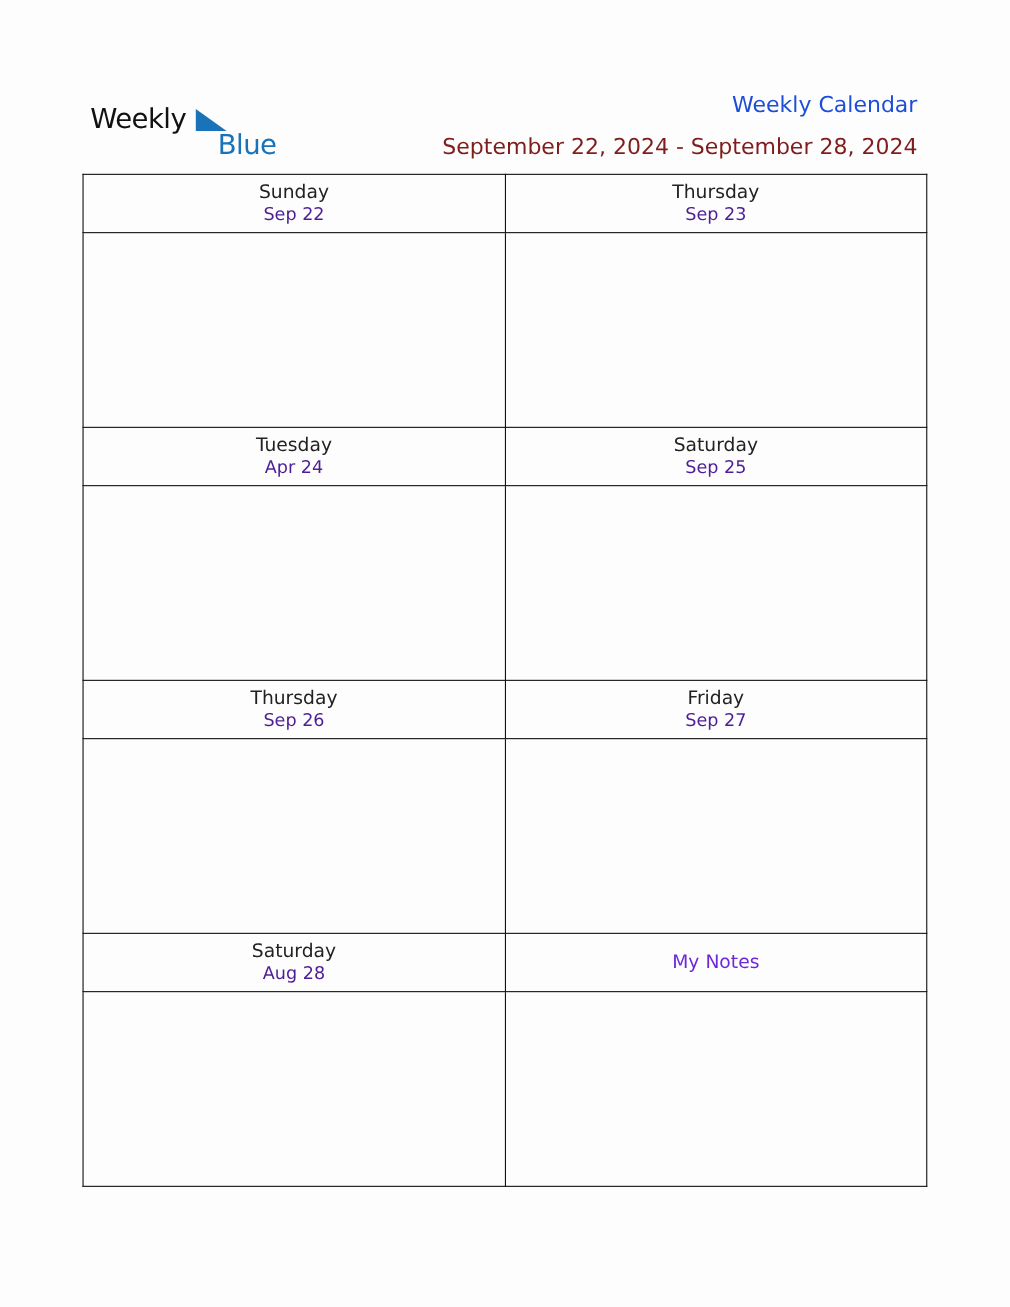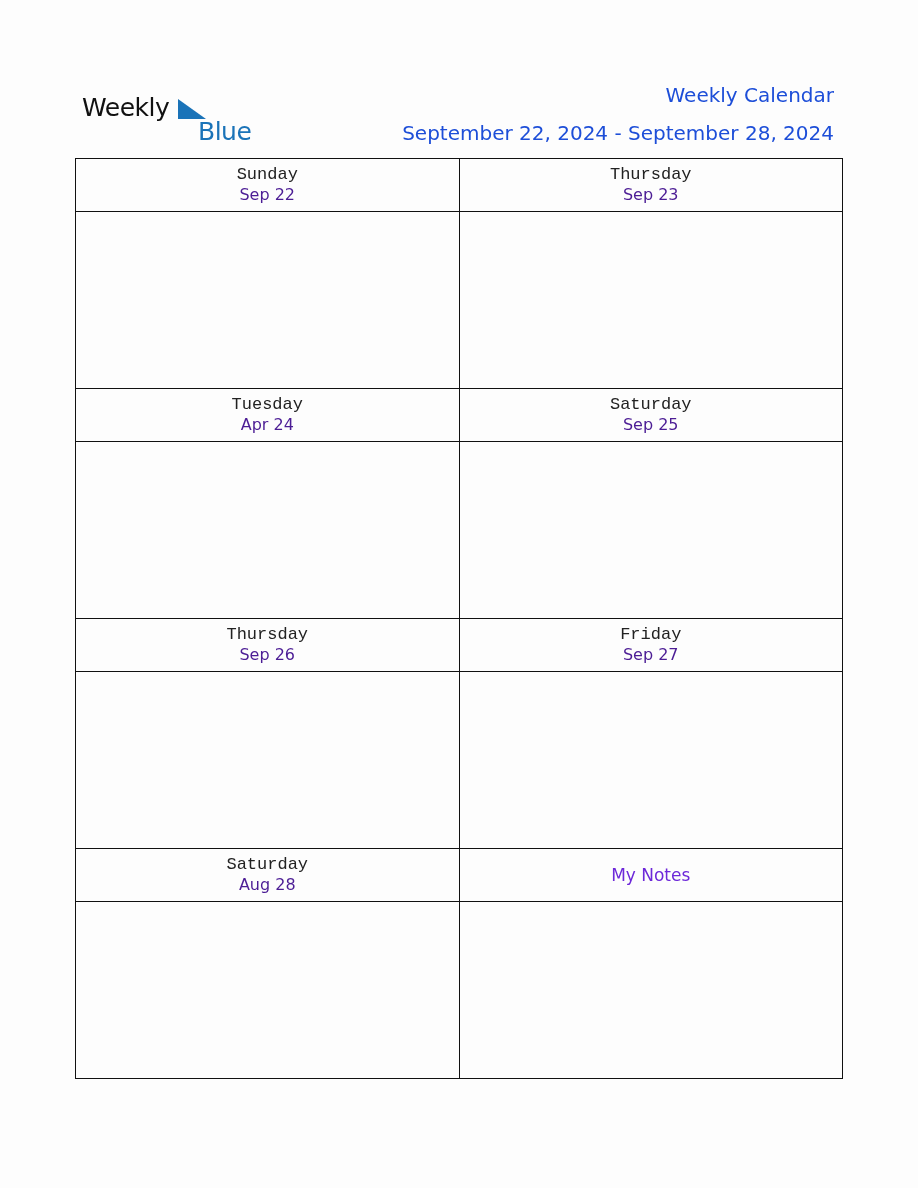--- a/index.html
+++ b/index.html
@@ -6,29 +6,29 @@
     body {
       width: 918px; height: 1188px; background: #fdfdfd; position: relative;
       font-family: "DejaVu Sans", sans-serif; color: #222;
     }
     .logo { position: absolute; left: 82px; top: 93px; width: 130px; height: 50px; }
     .logo .general { position: absolute; left: 0; top: 0; font-size: 25px; color: #111; letter-spacing: -0.5px; }
     .logo .blue { position: absolute; left: 72px; top: 24px; font-size: 25px; color: #1a73b8; letter-spacing: -0.5px; margin-left: 44px; }
     .logo .tri { position: absolute; left: 96px; top: 6px; width: 0; height: 0;
       border-left: 28px solid transparent; border-bottom: 20px solid #1a73b8; transform: scaleX(-1); }
     .title { position: absolute; right: 84px; top: 83px; font-size: 20px; color: #1d4ed8; }
-    .range { position: absolute; right: 84px; top: 121px; font-size: 20px; color: #1d4ed8; }
+    .range { position: absolute; right: 84px; top: 121px; font-size: 20px; color: #7f1d1d; }
     table.cal {
       position: absolute; left: 75px; top: 158px; width: 768px; height: 920px;
       border-collapse: collapse; table-layout: fixed;
     }
     table.cal td { border: 1.5px solid #111; padding: 0; text-align: center; vertical-align: middle; }
     tr.head td { height: 52px; }
     tr.body td { height: 176px; }
-    .dayname { display: block; font-size: 17px; line-height: 20px; color: #222; font-family: Liberation Mono, monospace; }
+    .dayname { display: block; font-size: 17px; line-height: 20px; color: #222; }
     .daydate { display: block; font-size: 16px; line-height: 20px; color: #4c1d95; }
     .notes { font-size: 17px; color: #6d28d9; }
   </style>
 </head>
 <body>
 
 <div class="logo">
   <span class="general">Weekly</span>
   <span class="tri"></span>
   <span class="blue">Blue</span>

